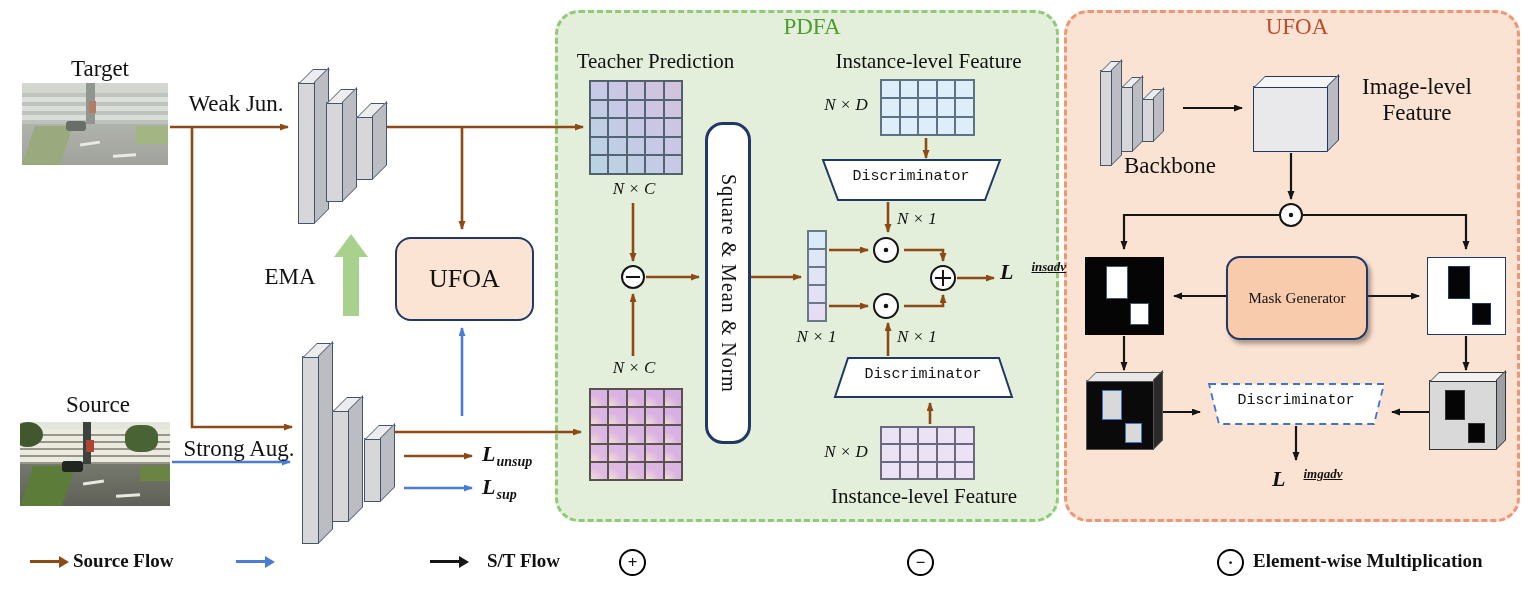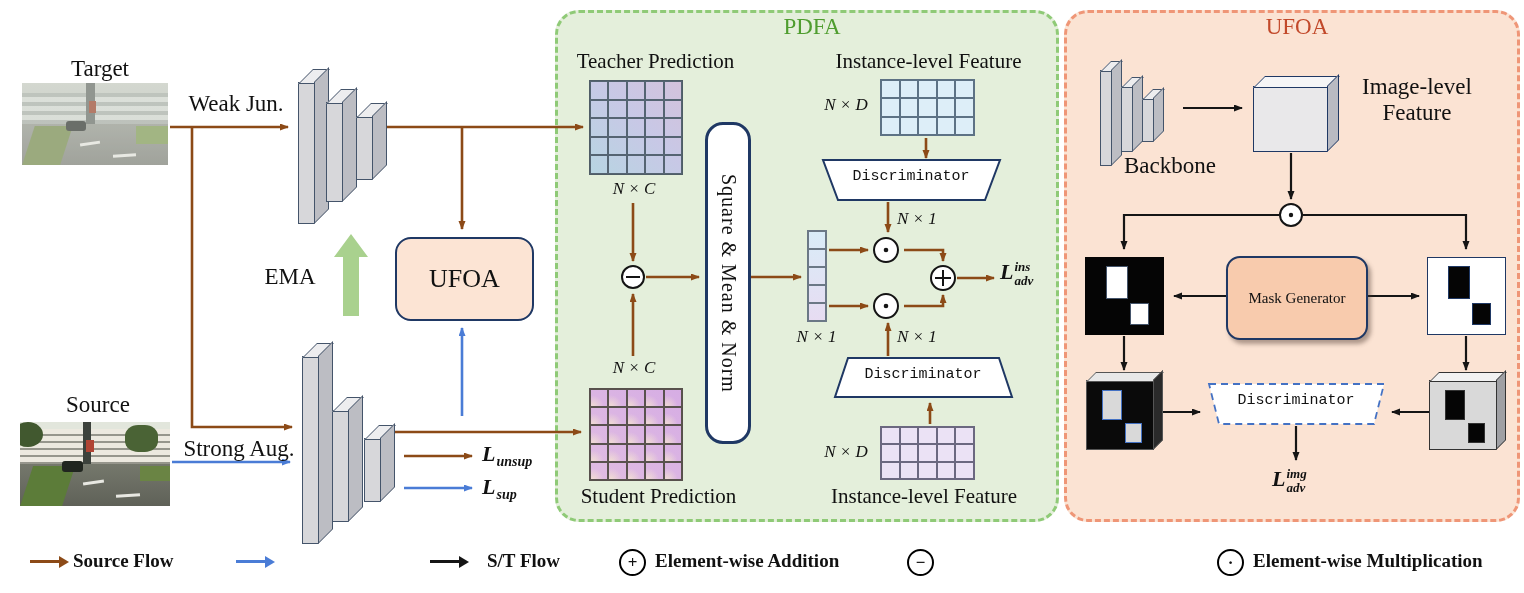--- a/index.html
+++ b/index.html
@@ -72,21 +72,21 @@
   .mask.white{left:1427px;top:257px;width:79px;height:78px;background:#fff;border:1.5px solid #1f3864;box-sizing:border-box;}
   
   .thumb{position:absolute;z-index:2;overflow:hidden;}
   .thumb>div{position:absolute;}
   .t-target{left:22px;top:83px;width:146px;height:82px;background:#b9bdb4;}
   .t-source{left:20px;top:422px;width:150px;height:84px;background:#c8c8bc;}
   
   .loss{position:absolute;z-index:2;font-weight:bold;font-style:italic;display:flex;align-items:flex-start;}
   .loss .L{font-size:22px;line-height:1;}
   .loss .subonly{font-size:14px;margin-top:11px;margin-left:1px;}
-  .loss .scripts{display:flex;flex-direction:column;font-size:13px;line-height:1.05;margin-left:1px;margin-top:-1px;}
+  .loss .scripts{display:flex;flex-direction:row;font-size:13px;line-height:1.05;margin-left:18px;margin-top:-1px;text-decoration:underline;}
   
   .leg-lbl{position:absolute;z-index:2;font-size:19px;font-weight:bold;white-space:nowrap;}
   .leg-arrow{position:absolute;z-index:2;height:3px;width:30px;}
   .leg-arrow::after{content:"";position:absolute;right:-9px;top:-4.5px;border-left:10px solid;border-top:6px solid transparent;border-bottom:6px solid transparent;}
   .leg-arrow.brown{background:#8c4a17;}.leg-arrow.brown::after{border-left-color:#8c4a17;}
   .leg-arrow.blue{background:#4a7cd6;}.leg-arrow.blue::after{border-left-color:#4a7cd6;}
   .leg-arrow.black{background:#151515;}.leg-arrow.black::after{border-left-color:#151515;}
   .leg-op{position:absolute;z-index:2;width:23px;height:23px;border:2px solid #000;border-radius:50%;
           display:flex;align-items:center;justify-content:center;font-size:17px;line-height:1;background:#fff;font-weight:bold;}
 </style>
@@ -349,21 +349,20 @@
       <i></i>
       <i></i>
       <i></i>
       <i></i>
       <i></i>
       <i></i>
       <i></i>
       <i></i>
       <i></i>
     </div>
-  <div class="lbl abs" style="left:561px;top:484px;width:195px;">Student Prediction</div>
 
   <div class="slab sm" style="left:1100px;top:70px;width:10px;height:94px;"></div>
   <div class="slab sm" style="left:1121px;top:86px;width:10px;height:64px;"></div>
   <div class="slab sm" style="left:1142px;top:98px;width:10px;height:42px;"></div>
   <div class="lbl big abs" style="left:1108px;top:153px;width:124px;">Backbone</div>
 
   <div class="cube imgfeat"></div>
   <div class="lbl big wrap abs" style="left:1342px;top:74px;width:150px;">Image-level Feature</div>
 
   <div class="mask black">
@@ -396,18 +395,17 @@
       </span>
     </span>
 
   <div class="leg-arrow brown" style="left:30px;top:560px;"></div>
   <div class="leg-lbl" style="left:73px;top:550px;">Source Flow</div>
   <div class="leg-arrow blue" style="left:236px;top:560px;"></div>
   <div class="leg-lbl" style="left:293px;top:550px;margin-top:45px;">Target Flow</div>
   <div class="leg-arrow black" style="left:430px;top:560px;"></div>
   <div class="leg-lbl" style="left:487px;top:550px;">S/T Flow</div>
   <div class="leg-op" style="left:619px;top:549px;">+</div>
-  <div class="leg-lbl" style="left:655px;top:550px;">Element-wise Addition</div>
   <div class="leg-op" style="left:907px;top:549px;">−</div>
   <div class="leg-op" style="left:1217px;top:549px;">·</div>
   <div class="leg-lbl" style="left:1253px;top:550px;">Element-wise Multiplication</div>
 
 </div>
 
 </body></html>

